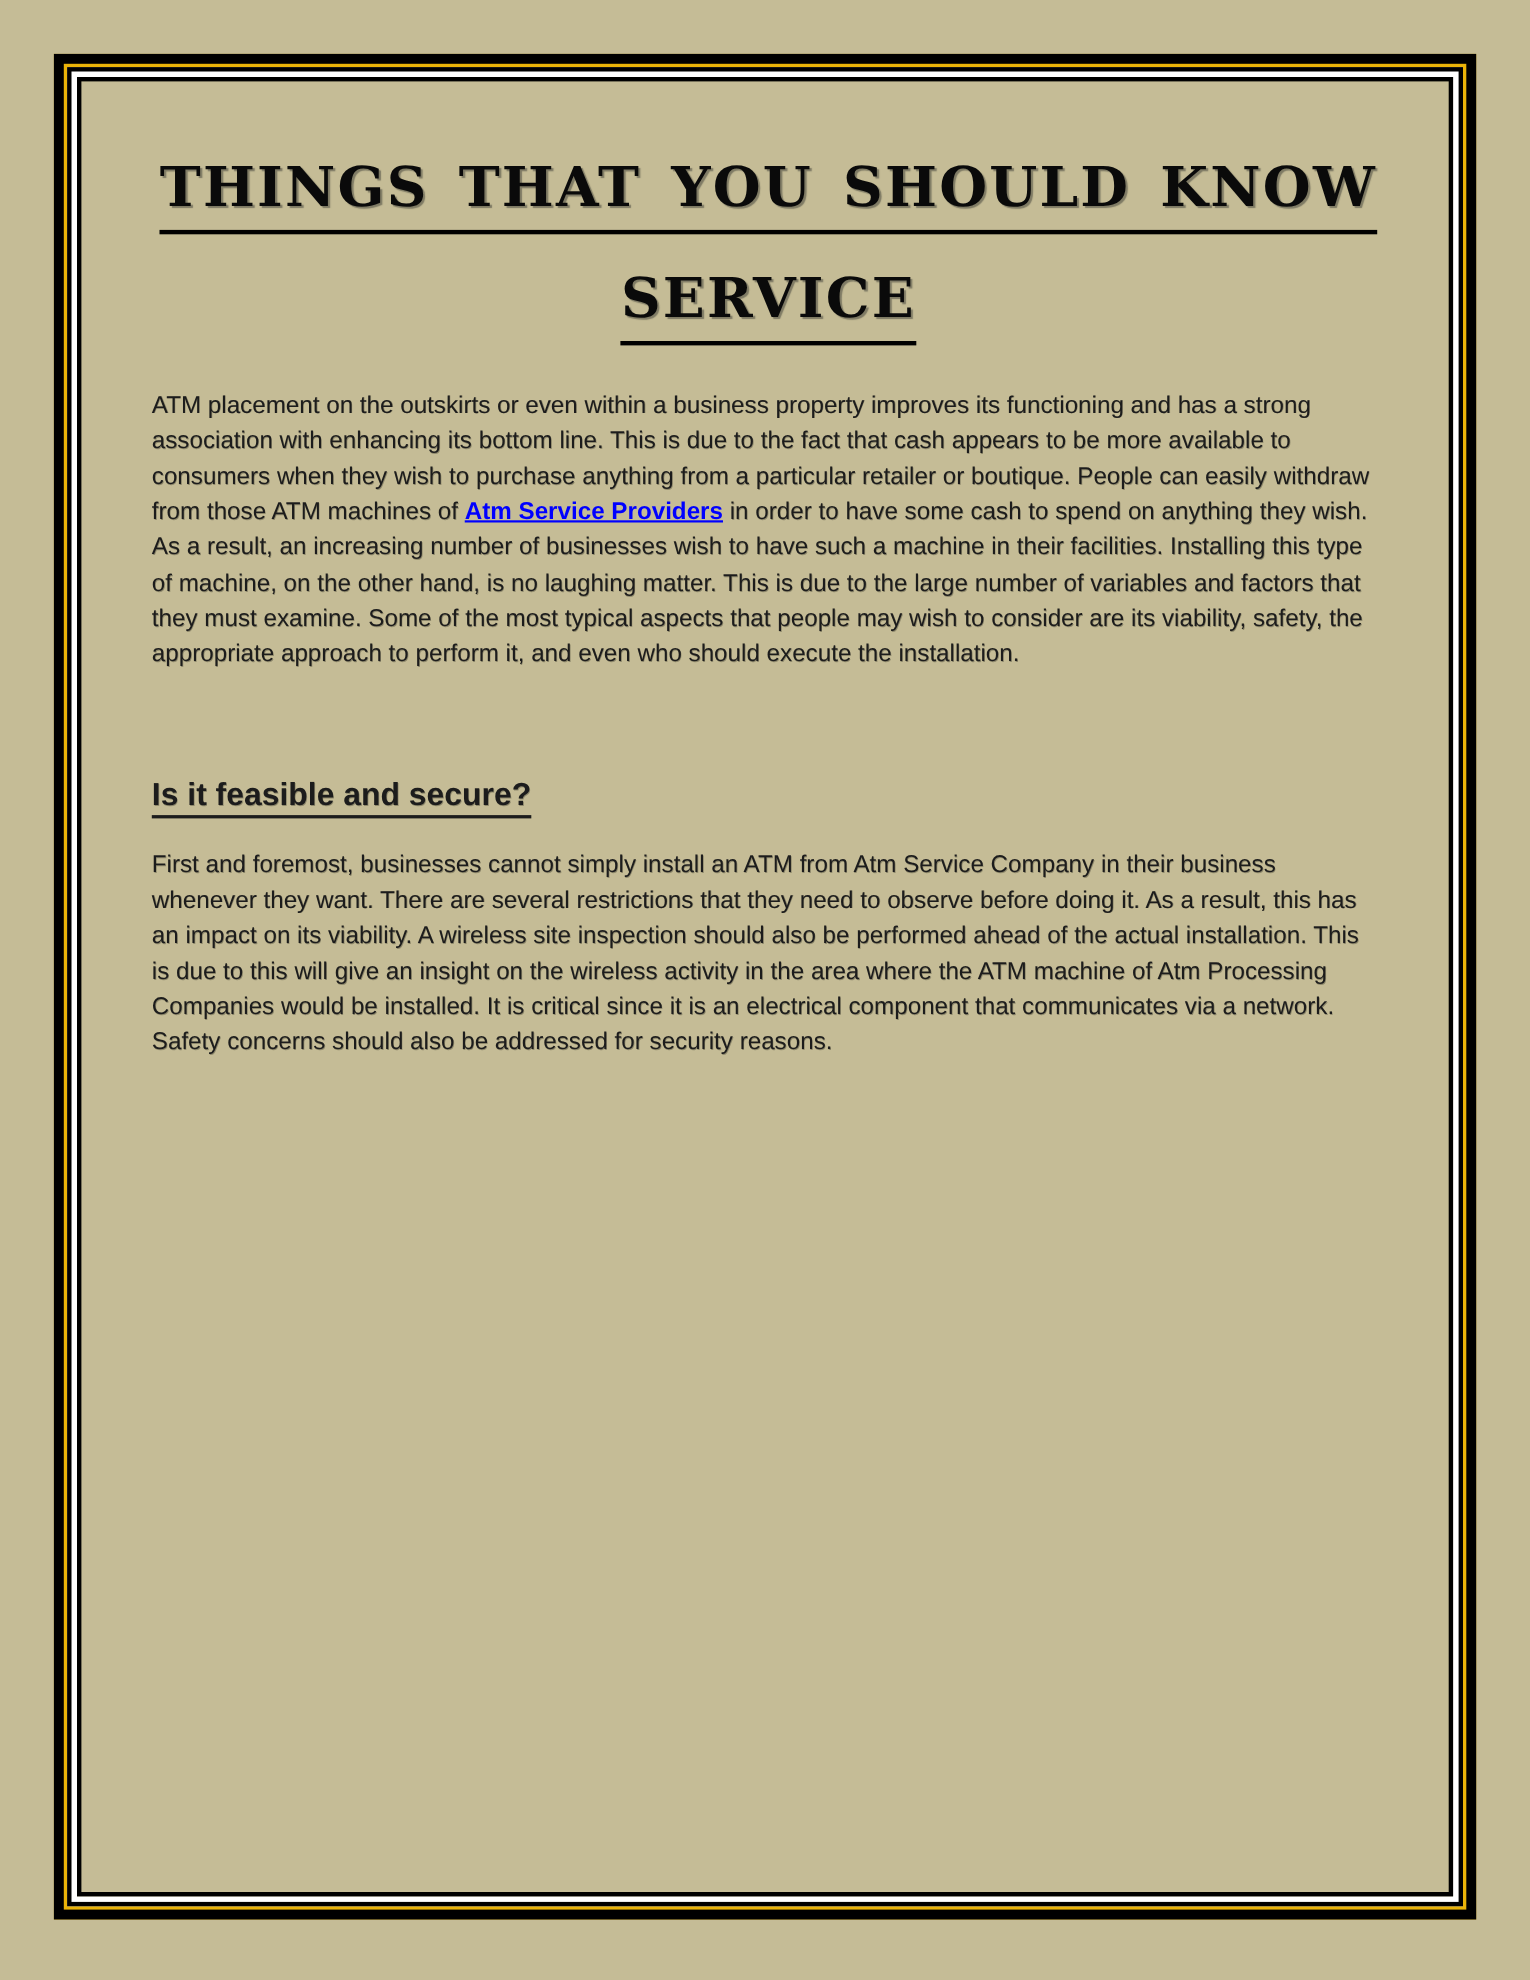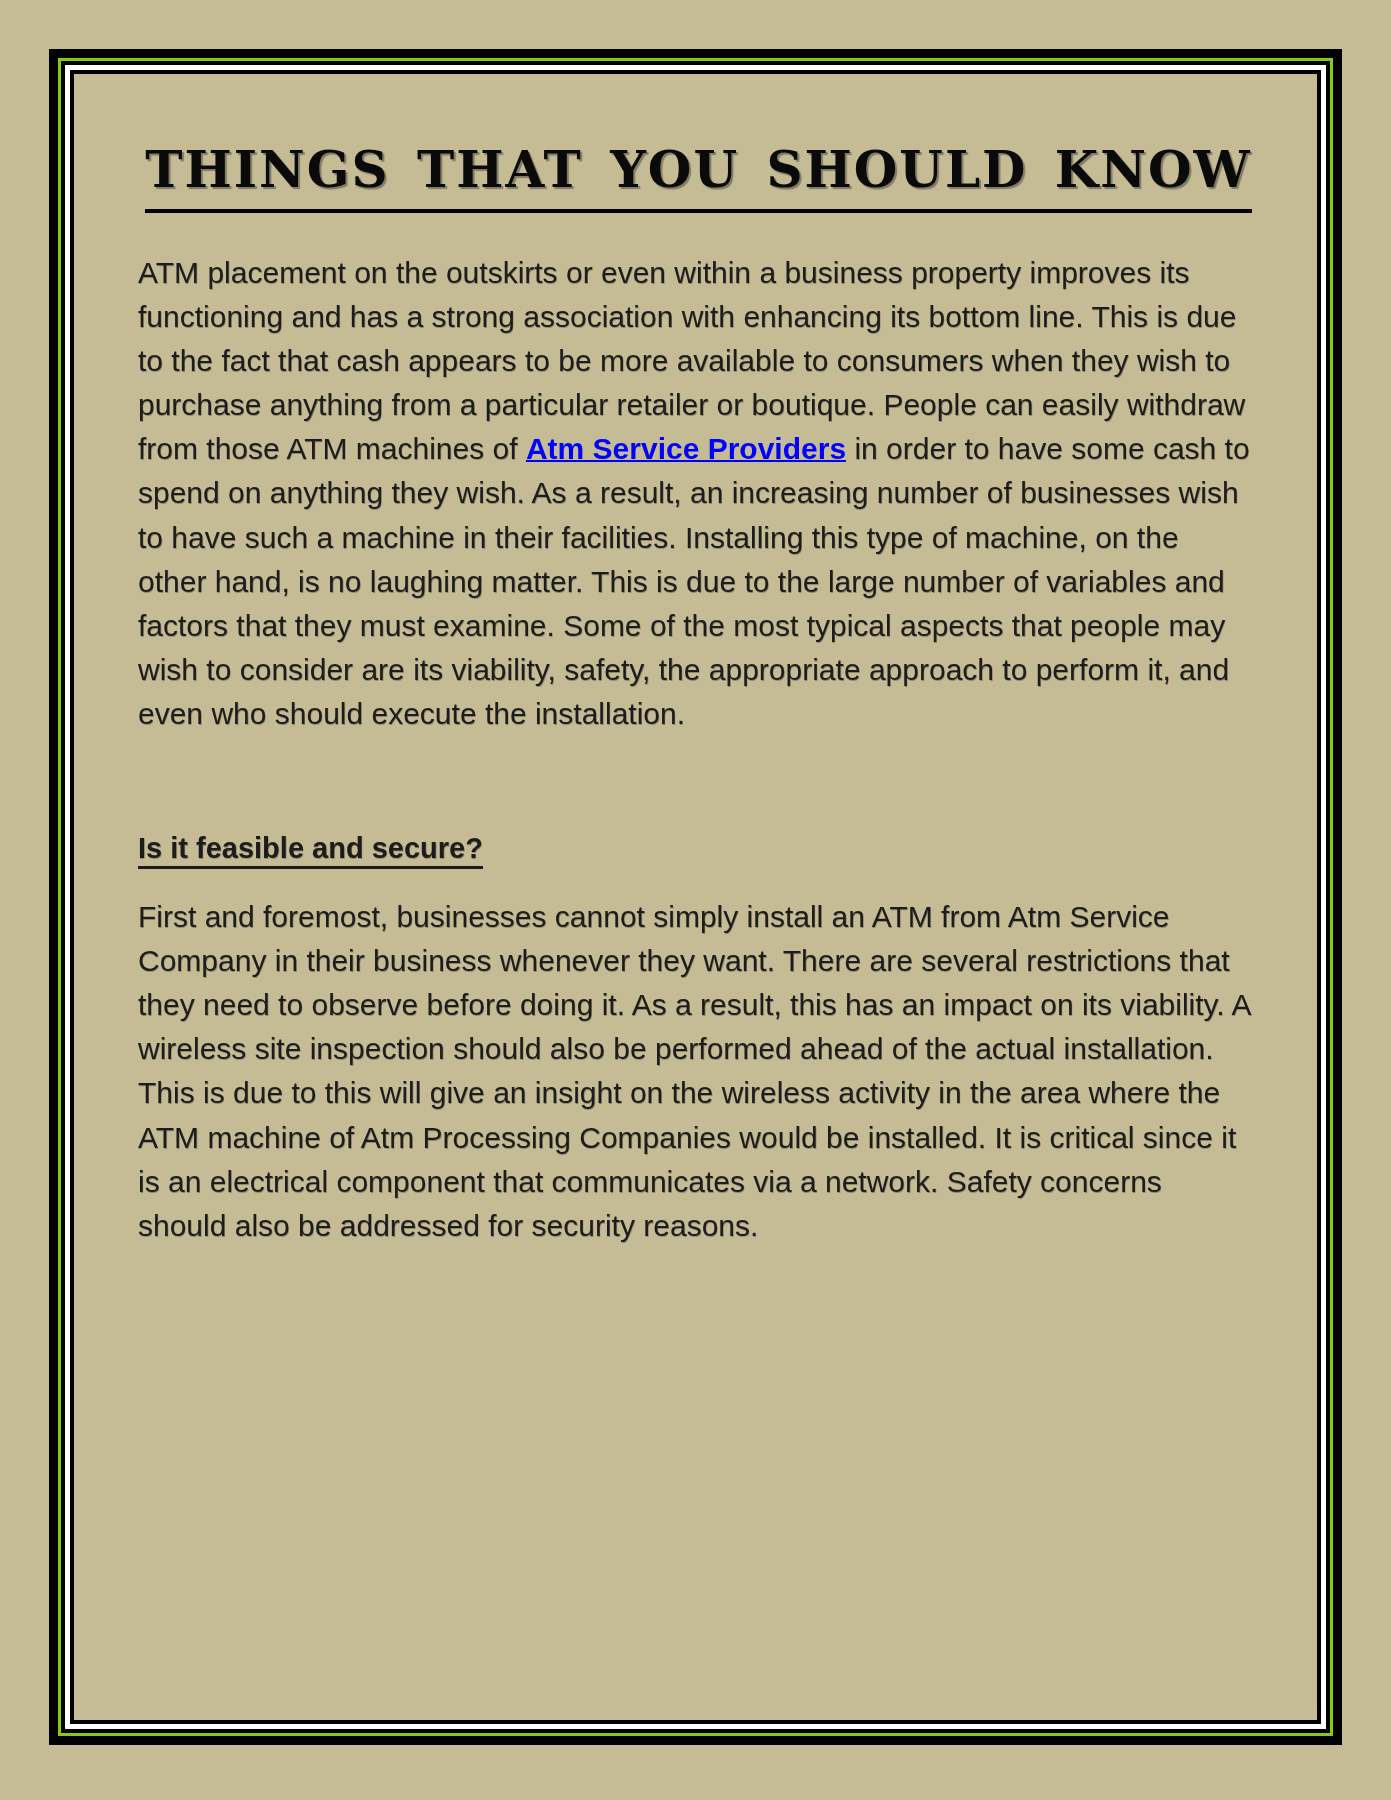--- a/index.html
+++ b/index.html
@@ -7,21 +7,21 @@
   body {
     background: #c5bc96;
     font-family: "Liberation Sans", sans-serif;
     position: relative;
     overflow: hidden;
   }
   .frame-outer {
     position: absolute;
     left: 49px; top: 49px; right: 49px; bottom: 55px;
     border: 9px solid #000;
-    background: #84cc16;
+    background: #eab308;
     padding: 3px;
   }
   .frame-mid {
     width: 100%; height: 100%;
     border: 4px solid #000;
     background: #ffffff;
     padding: 5px;
   }
   .frame-inner {
     width: 100%; height: 100%;
@@ -44,21 +44,21 @@
   .doc-title .title-line {
     display: block;
     margin-bottom: 28px;
   }
   .doc-title .title-line > span {
     display: inline-block;
     border-bottom: 4px solid #000;
     padding-bottom: 10px;
   }
   .body-text {
-    font-size: 30px;
+    font-size: 22px;
     line-height: 1.47;
     color: #1c1c1c;
     text-shadow: 0.6px 0.8px 0.6px rgba(40,40,30,0.35);
     max-width: 1115px;
   }
   .intro-para { margin-bottom: 96px; }
   .doc-link {
     color: #0000ff;
     font-weight: bold;
     text-decoration: underline;
@@ -81,20 +81,21 @@
 </style>
 </head>
 <body>
 
 <div class="frame-outer">
   <div class="frame-mid">
     <div class="frame-inner">
 
       <h1 class="doc-title">
         <span class="title-line"><span>THINGS THAT YOU SHOULD KNOW</span></span>
+        <span class="title-line"><span>SERVICE</span></span>
       </h1>
 
       <p class="body-text intro-para"><span>ATM placement on the outskirts or even within a business property improves its functioning and has a strong association with enhancing its bottom line. This is due to the fact that cash appears to be more available to consumers when they wish to purchase anything from a particular retailer or boutique. People can easily withdraw from those ATM machines of </span><a class="doc-link">Atm Service Providers</a><span> in order to have some cash to spend on anything they wish. As a result, an increasing number of businesses wish to have such a machine in their facilities. Installing this type of machine, on the other hand, is no laughing matter. This is due to the large number of variables and factors that they must examine. Some of the most typical aspects that people may wish to consider are its viability, safety, the appropriate approach to perform it, and even who should execute the installation.</span></p>
 
       <h2 class="section-heading">
         <span>Is it feasible and secure?</span>
       </h2>
 
       <p class="body-text">First and foremost, businesses cannot simply install an ATM from Atm Service Company in their business whenever they want. There are several restrictions that they need to observe before doing it. As a result, this has an impact on its viability. A wireless site inspection should also be performed ahead of the actual installation. This is due to this will give an insight on the wireless activity in the area where the ATM machine of Atm Processing Companies would be installed. It is critical since it is an electrical component that communicates via a network. Safety concerns should also be addressed for security reasons.</p>
 

